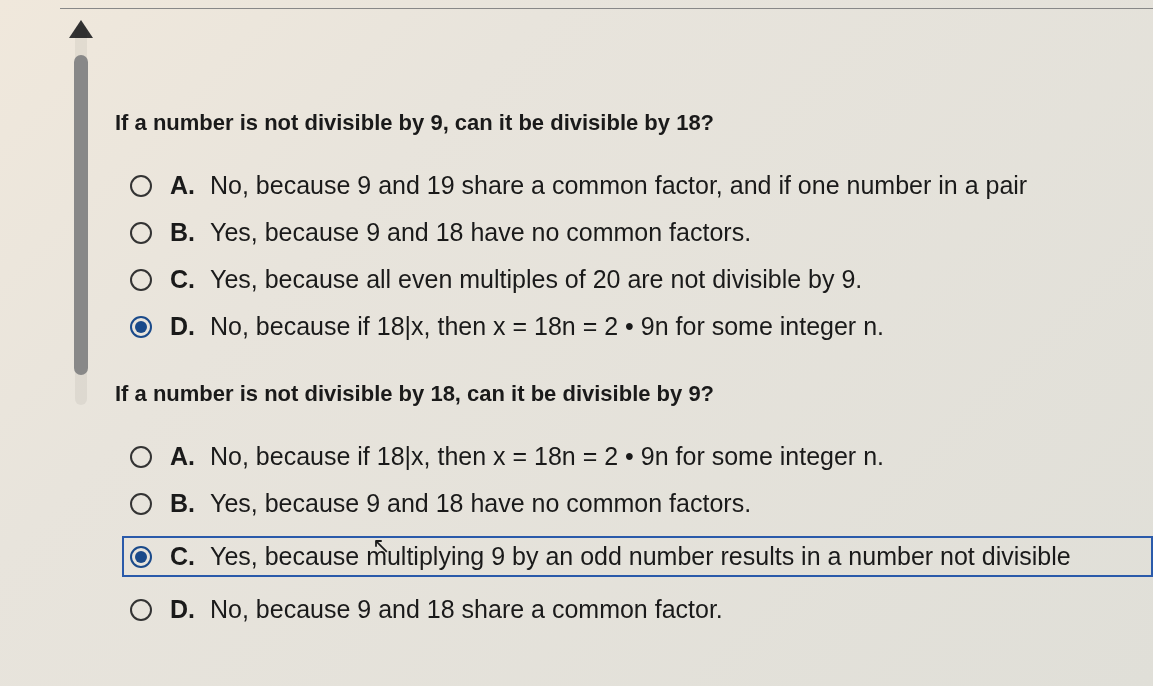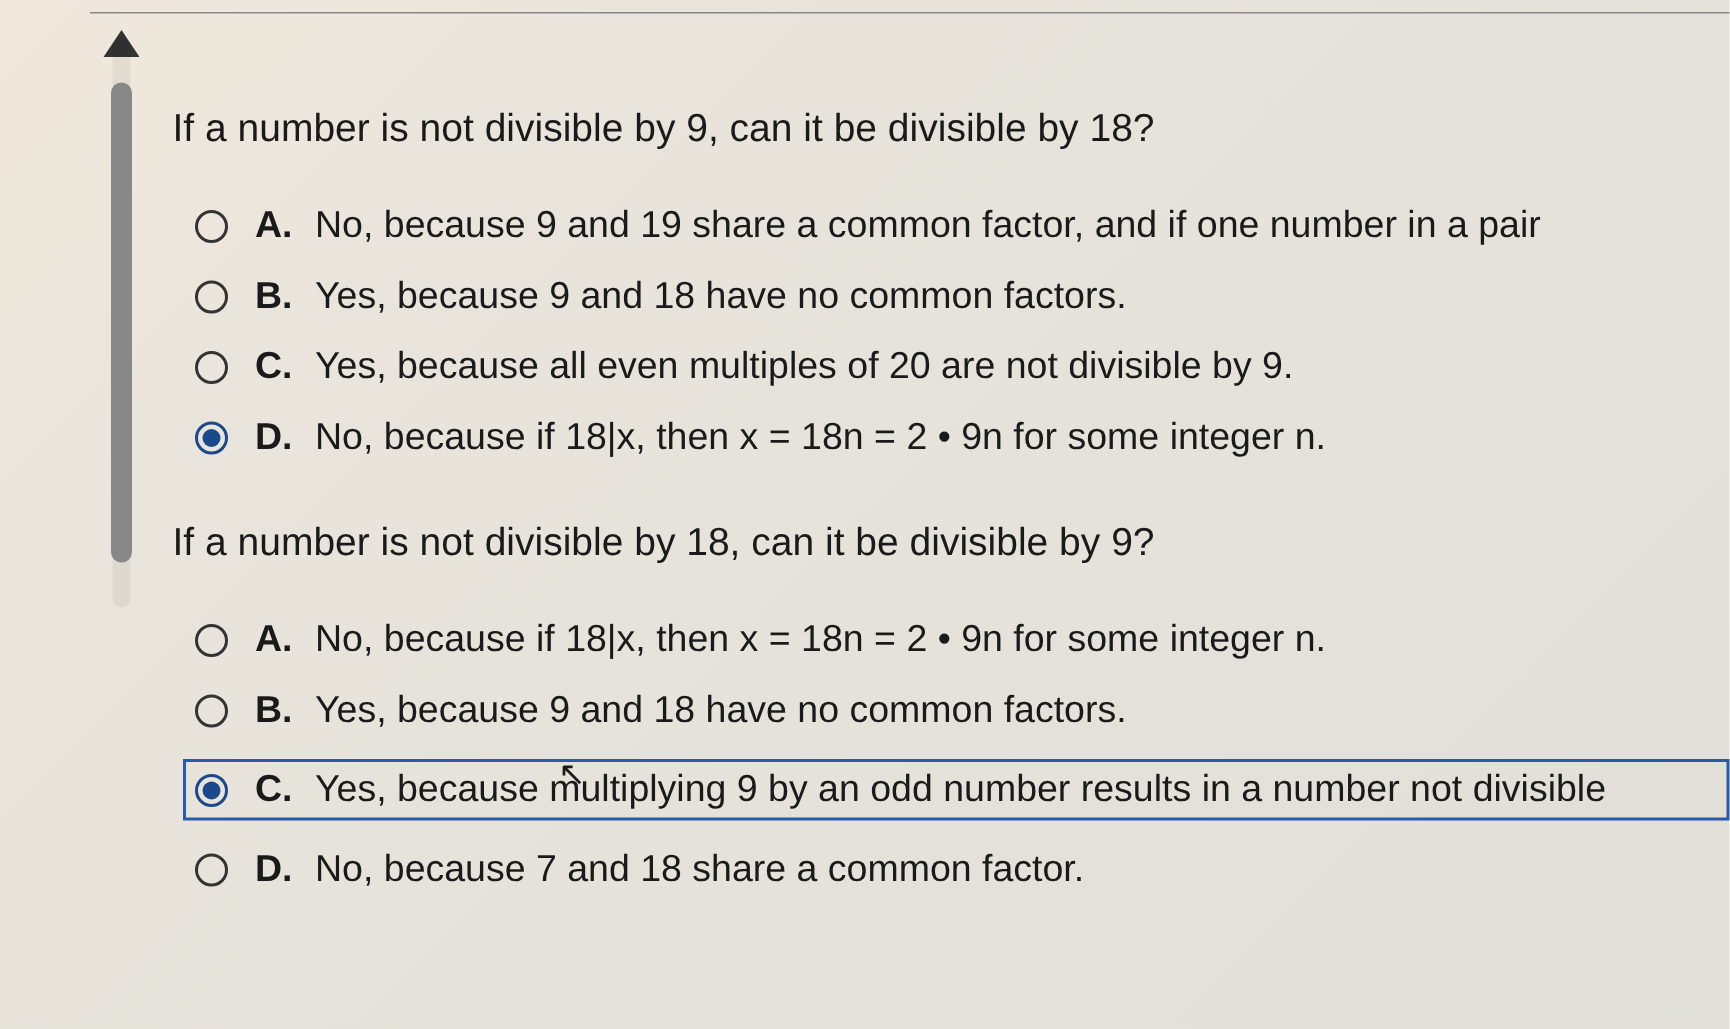--- a/index.html
+++ b/index.html
@@ -52,23 +52,24 @@
       background: #888;
       border-radius: 7px;
     }
     .content {
       position: absolute;
       left: 115px;
       top: 70px;
       right: 0;
     }
     .question {
-      font-size: 26px;
+      font-size: 22px;
       margin-bottom: 35px;
-      font-weight: normal;
+      font-weight: bold;
+      margin-top: 40px;
     }
     .options {
       padding-left: 15px;
     }
     .option-row {
       display: flex;
       align-items: center;
       margin-bottom: 18px;
       font-size: 25px;
       position: relative;
@@ -173,18 +174,18 @@
       </div>
       <div class="option-row highlighted-box">
         <span class="radio selected"></span>
         <span class="option-letter">C.</span>
         <span class="option-text">Yes, because multiplying 9 by an odd number results in a number not divisible</span>
         <span class="cursor">↖</span>
       </div>
       <div class="option-row">
         <span class="radio"></span>
         <span class="option-letter">D.</span>
-        <span class="option-text">No, because 7 and 18 share a common factor.</span>
+        <span class="option-text">No, because 9 and 18 share a common factor.</span>
       </div>
     </div>
   </div>
 
 </div>
 
 </body></html>

